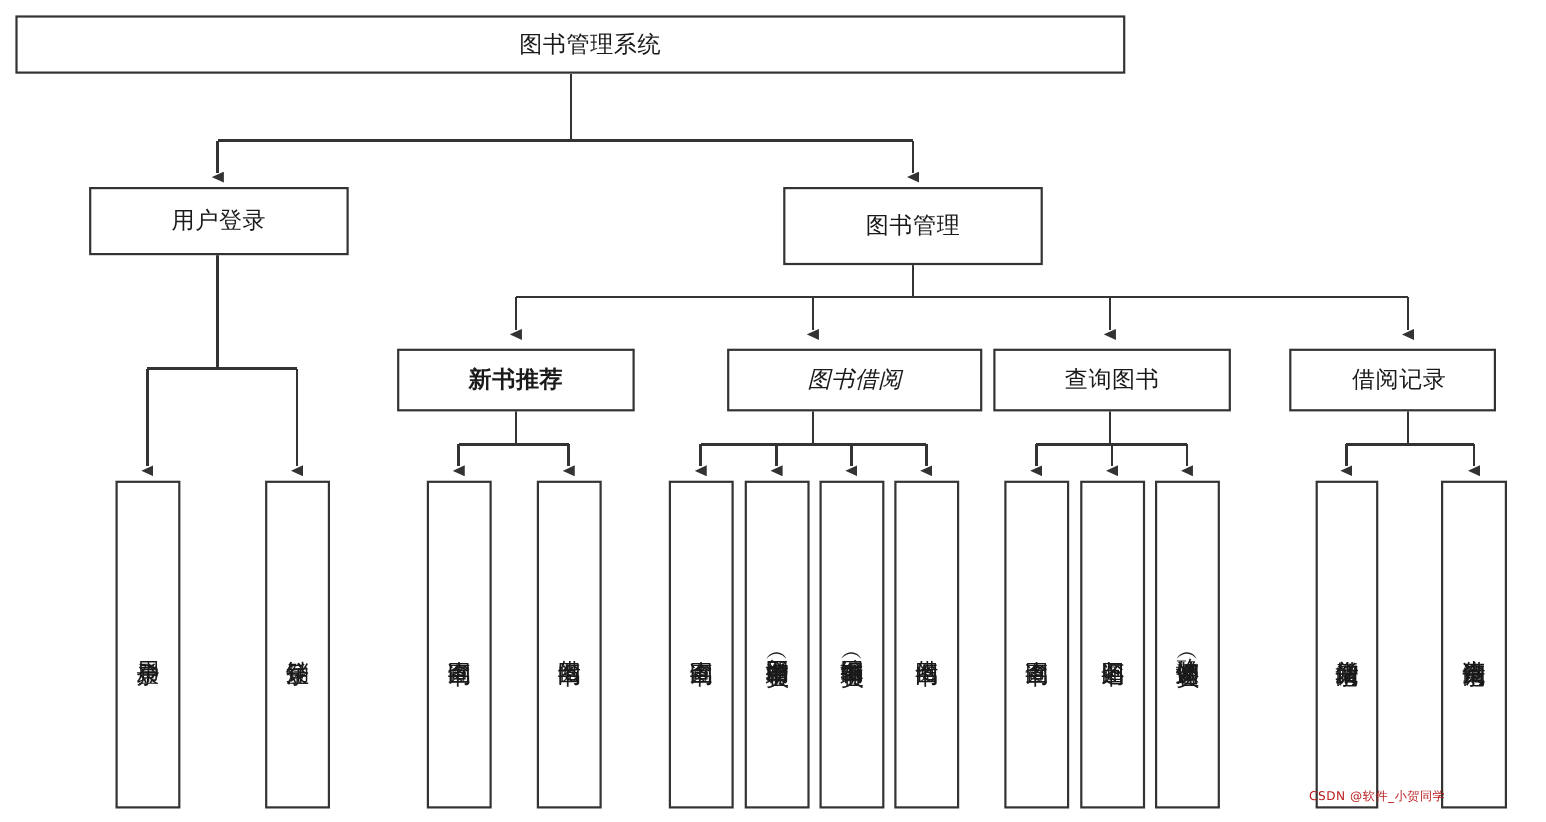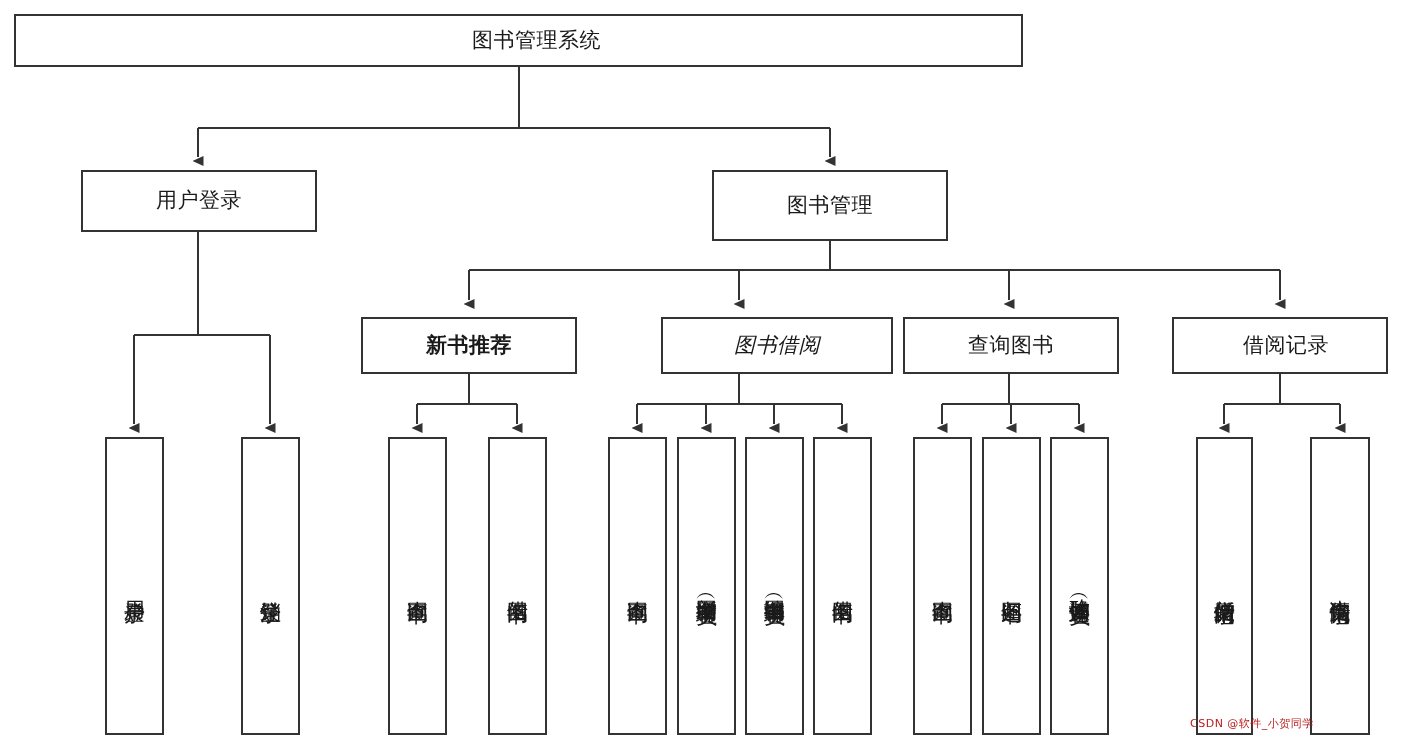--- a/index.html
+++ b/index.html
@@ -131,21 +131,21 @@
 
   <div class="node node-h" style="left:361px; top:317px; width:216px; height:57px;font-weight:bold;">
     <span>新书推荐</span>
   </div>
   <div class="node node-h" style="left:661px; top:317px; width:232px; height:57px;font-style:italic;">
     <span>图书借阅</span>
   </div>
   <div class="node node-h" style="left:903px; top:317px; width:216px; height:57px;">
     <span>查询图书</span>
   </div>
-  <div class="node node-h" style="left:1172px; top:317px; width:216px; height:57px;padding-left:12px;">
+  <div class="node node-h" style="left:1172px; top:317px; width:188px; height:57px;padding-left:12px;">
     <span>借阅记录</span>
   </div>
 
   <div class="node node-v" style="left:105px; top:437px; width:59px; height:298px;">
     <span class="vtext">用户登录</span>
   </div>
   <div class="node node-v" style="left:241px; top:437px; width:59px; height:298px;">
     <span class="vtext">注销登录</span>
   </div>
 

